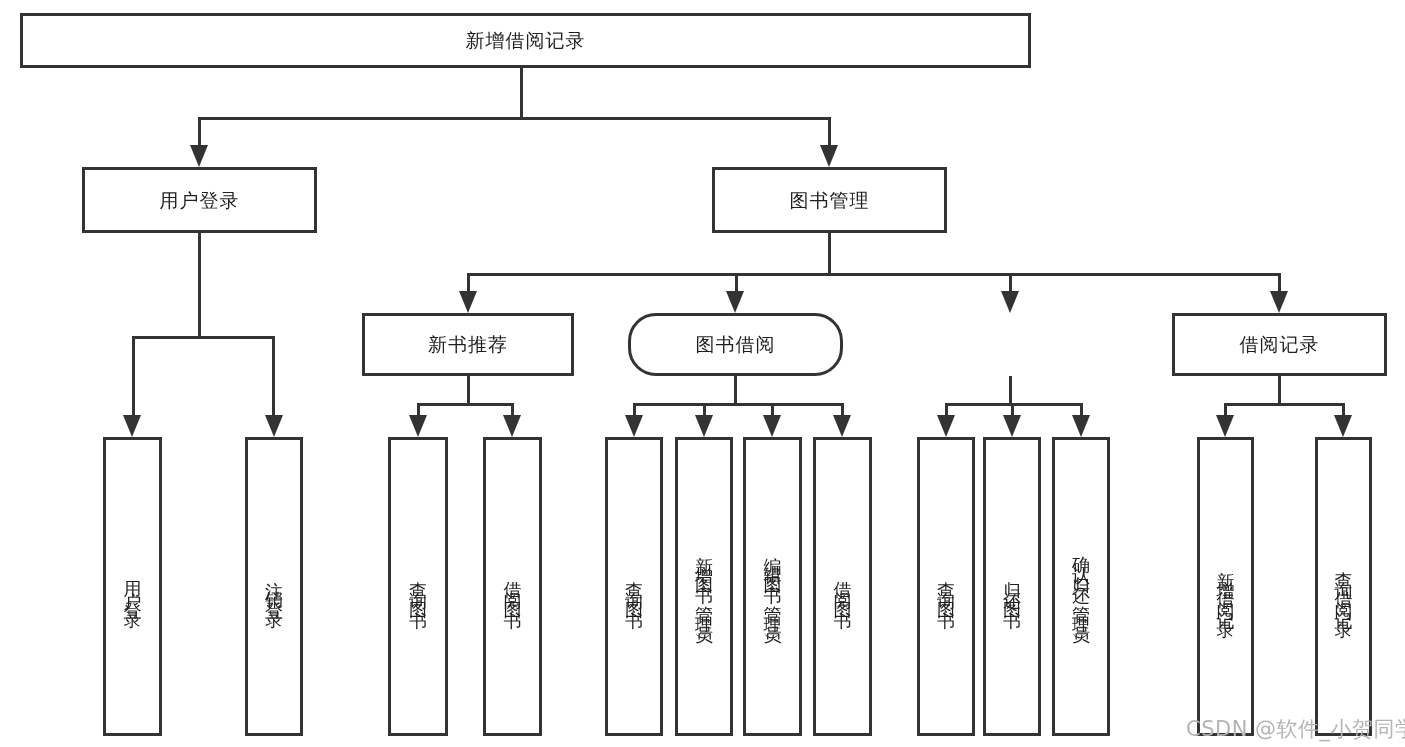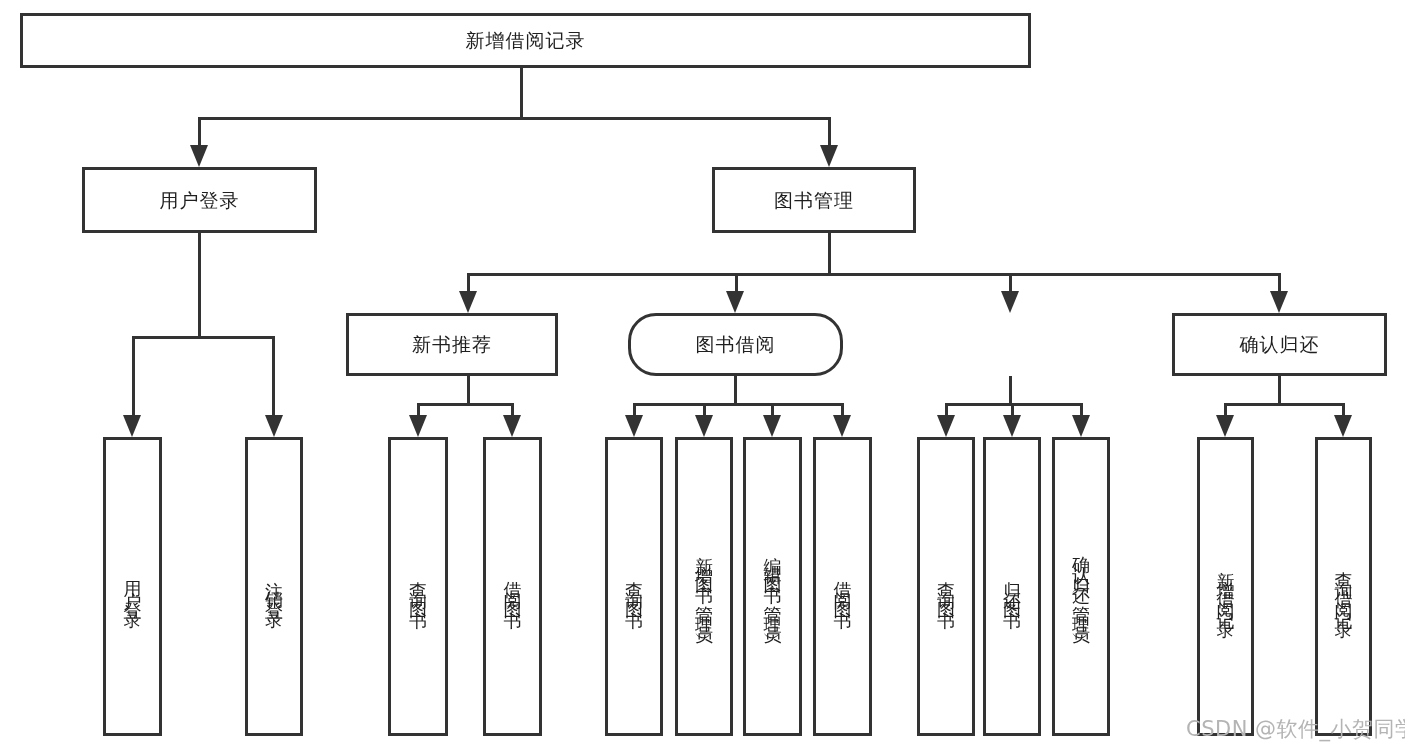--- a/index.html
+++ b/index.html
@@ -37,28 +37,28 @@
 </style>
 </head>
 <body>
 
 <div class="canvas">
 
   <div class="box hbox" style="left:20px;top:13px;width:1011px;height:55px;">新增借阅记录</div>
 
   <div class="box hbox" style="left:82px;top:167px;width:235px;height:66px;">用户登录</div>
 
-  <div class="box hbox" style="left:712px;top:167px;width:204px;height:66px;">图书管理</div>
+  <div class="box hbox" style="left:712px;top:167px;width:235px;height:66px;">图书管理</div>
 
-  <div class="box hbox" style="left:346px;top:313px;width:212px;height:63px;">新书推荐</div>
+  <div class="box hbox" style="left:362px;top:313px;width:212px;height:63px;">新书推荐</div>
 
   <div class="box hbox" style="left:628px;top:313px;width:215px;height:63px;border-radius:28px;">图书借阅</div>
 
 
-  <div class="box hbox" style="left:1172px;top:313px;width:215px;height:63px;">确认归还</div>
+  <div class="box hbox" style="left:1172px;top:313px;width:215px;height:63px;">借阅记录</div>
 
   <div class="box vbox" style="left:103px;top:437px;width:59px;height:299px;">用户登录</div>
 
   <div class="box vbox" style="left:245px;top:437px;width:58px;height:299px;">注销登录</div>
 
   <div class="box vbox" style="left:388px;top:437px;width:60px;height:299px;">查询图书</div>
 
   <div class="box vbox" style="left:483px;top:437px;width:59px;height:299px;">借阅图书</div>
 
   <div class="box vbox" style="left:605px;top:437px;width:58px;height:299px;">查询图书</div>

